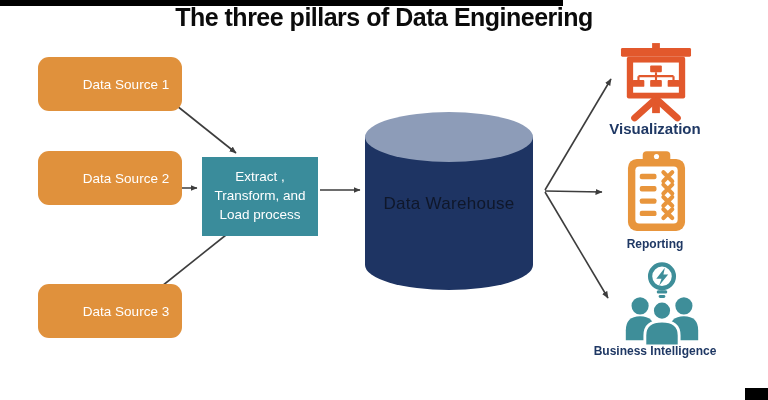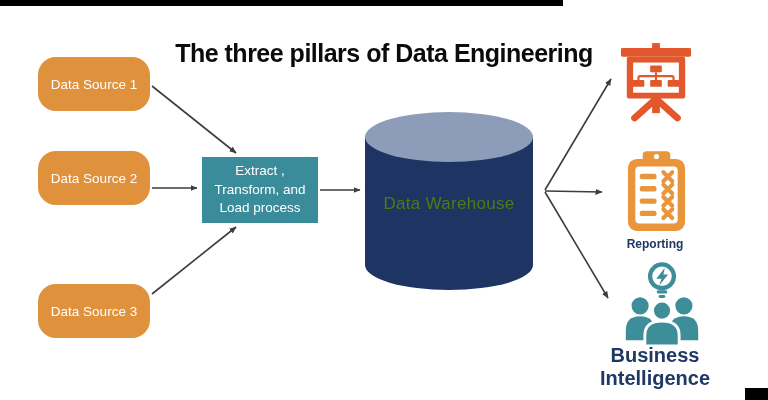--- a/index.html
+++ b/index.html
@@ -4,49 +4,50 @@
 <style>
   html,body{margin:0;padding:0;background:#fff;}
   .canvas{
     position:relative;width:768px;height:400px;background:#ffffff;
     font-family:"Liberation Sans",sans-serif;overflow:hidden;
   }
   .crop-bar-top{position:absolute;left:0;top:0;width:563px;height:6px;background:#000;}
   .crop-mark-br{position:absolute;left:745px;top:388px;width:23px;height:12px;background:#000;}
   .title{
     position:absolute;left:0;top:3px;width:768px;text-align:center;
-    font-size:25px;font-weight:700;color:#0b0b0b;letter-spacing:-0.5px;margin-top:36px;
+    font-size:25px;font-weight:700;color:#0b0b0b;letter-spacing:-0.5px;
   }
   .node{
     position:absolute;display:flex;align-items:center;justify-content:center;
     color:#ffffff;text-align:center;
   }
   .src{
-    width:112px;height:54px;background:#E0913C;border-radius:18px;
+    width:112px;height:54px;background:#E0913C;border-radius:11px;
     font-size:13.5px;
+    padding-left:32px;
   }
   .src1{left:38px;top:57px;}
   .src2{left:38px;top:151px;}
   .src3{left:38px;top:284px;}
   .etl{
-    left:202px;top:157px;width:116px;height:66px;background:#3A8C9B;
+    left:202px;top:157px;width:116px;height:79px;background:#3A8C9B;
     font-size:13.5px;line-height:1.4;white-space:pre-line;
   }
   .wh-label{
     position:absolute;left:365px;top:194px;width:168px;text-align:center;
-    color:#4d7c0f;font-size:17px;letter-spacing:0.3px;
+    color:#0f172a;font-size:17px;letter-spacing:0.3px;
   }
   .svg-layer{position:absolute;left:0;top:0;width:768px;height:400px;}
   .out-icon{position:absolute;}
   .out-label{
     position:absolute;text-align:center;color:#1F3864;font-weight:700;
   }
   .viz-label{left:595px;top:120px;width:120px;font-size:15px;}
   .rep-label{left:595px;top:237px;width:120px;font-size:12px;}
-  .bi-label{left:560px;top:344px;width:190px;font-size:20px;}
+  .bi-label{left:560px;top:344px;width:190px;font-size:12px;}
 </style>
 </head>
 <body>
 
 <div class="canvas">
 
   <svg class="svg-layer" viewBox="0 0 768 400">
     <defs>
       <marker id="ah" markerWidth="8" markerHeight="8" refX="6.5" refY="3" orient="auto" markerUnits="userSpaceOnUse">
         <path d="M0,0 L7,3 L0,6 Z" fill="#3D3D3D"></path>
@@ -107,20 +108,21 @@
     <g fill="#E2582C">
       <rect x="13" y="38" width="12" height="7" rx="1"></rect>
       <rect x="31" y="38" width="12" height="7" rx="1"></rect>
       <rect x="49" y="38" width="12" height="7" rx="1"></rect>
     </g>
     <g stroke="#E2582C" stroke-width="7" stroke-linecap="round">
       <path d="M35,59 L15,77"></path>
       <path d="M39,59 L59,77"></path>
     </g>
   </svg>
+  <div class="out-label viz-label">Visualization</div>
 
   <svg class="out-icon" style="left:625px;top:149px;" width="63" height="85" viewBox="0 0 64 86">
     <rect x="3" y="10" width="58" height="73" rx="9" fill="#E8953C"></rect>
     <rect x="10.5" y="17.5" width="43" height="58" rx="4" fill="#ffffff"></rect>
     <path d="M22,2 h20 a4,4 0 0 1 4,4 v10 h-28 v-10 a4,4 0 0 1 4,-4 z" fill="#E8953C"></path>
     <circle cx="32" cy="7.5" r="2.6" fill="#ffffff"></circle>
     <g fill="#E8953C">
       <rect x="15" y="25" width="17" height="5.5" rx="2"></rect>
       <rect x="15" y="37.5" width="17" height="5.5" rx="2"></rect>
       <rect x="15" y="50" width="17" height="5.5" rx="2"></rect>

